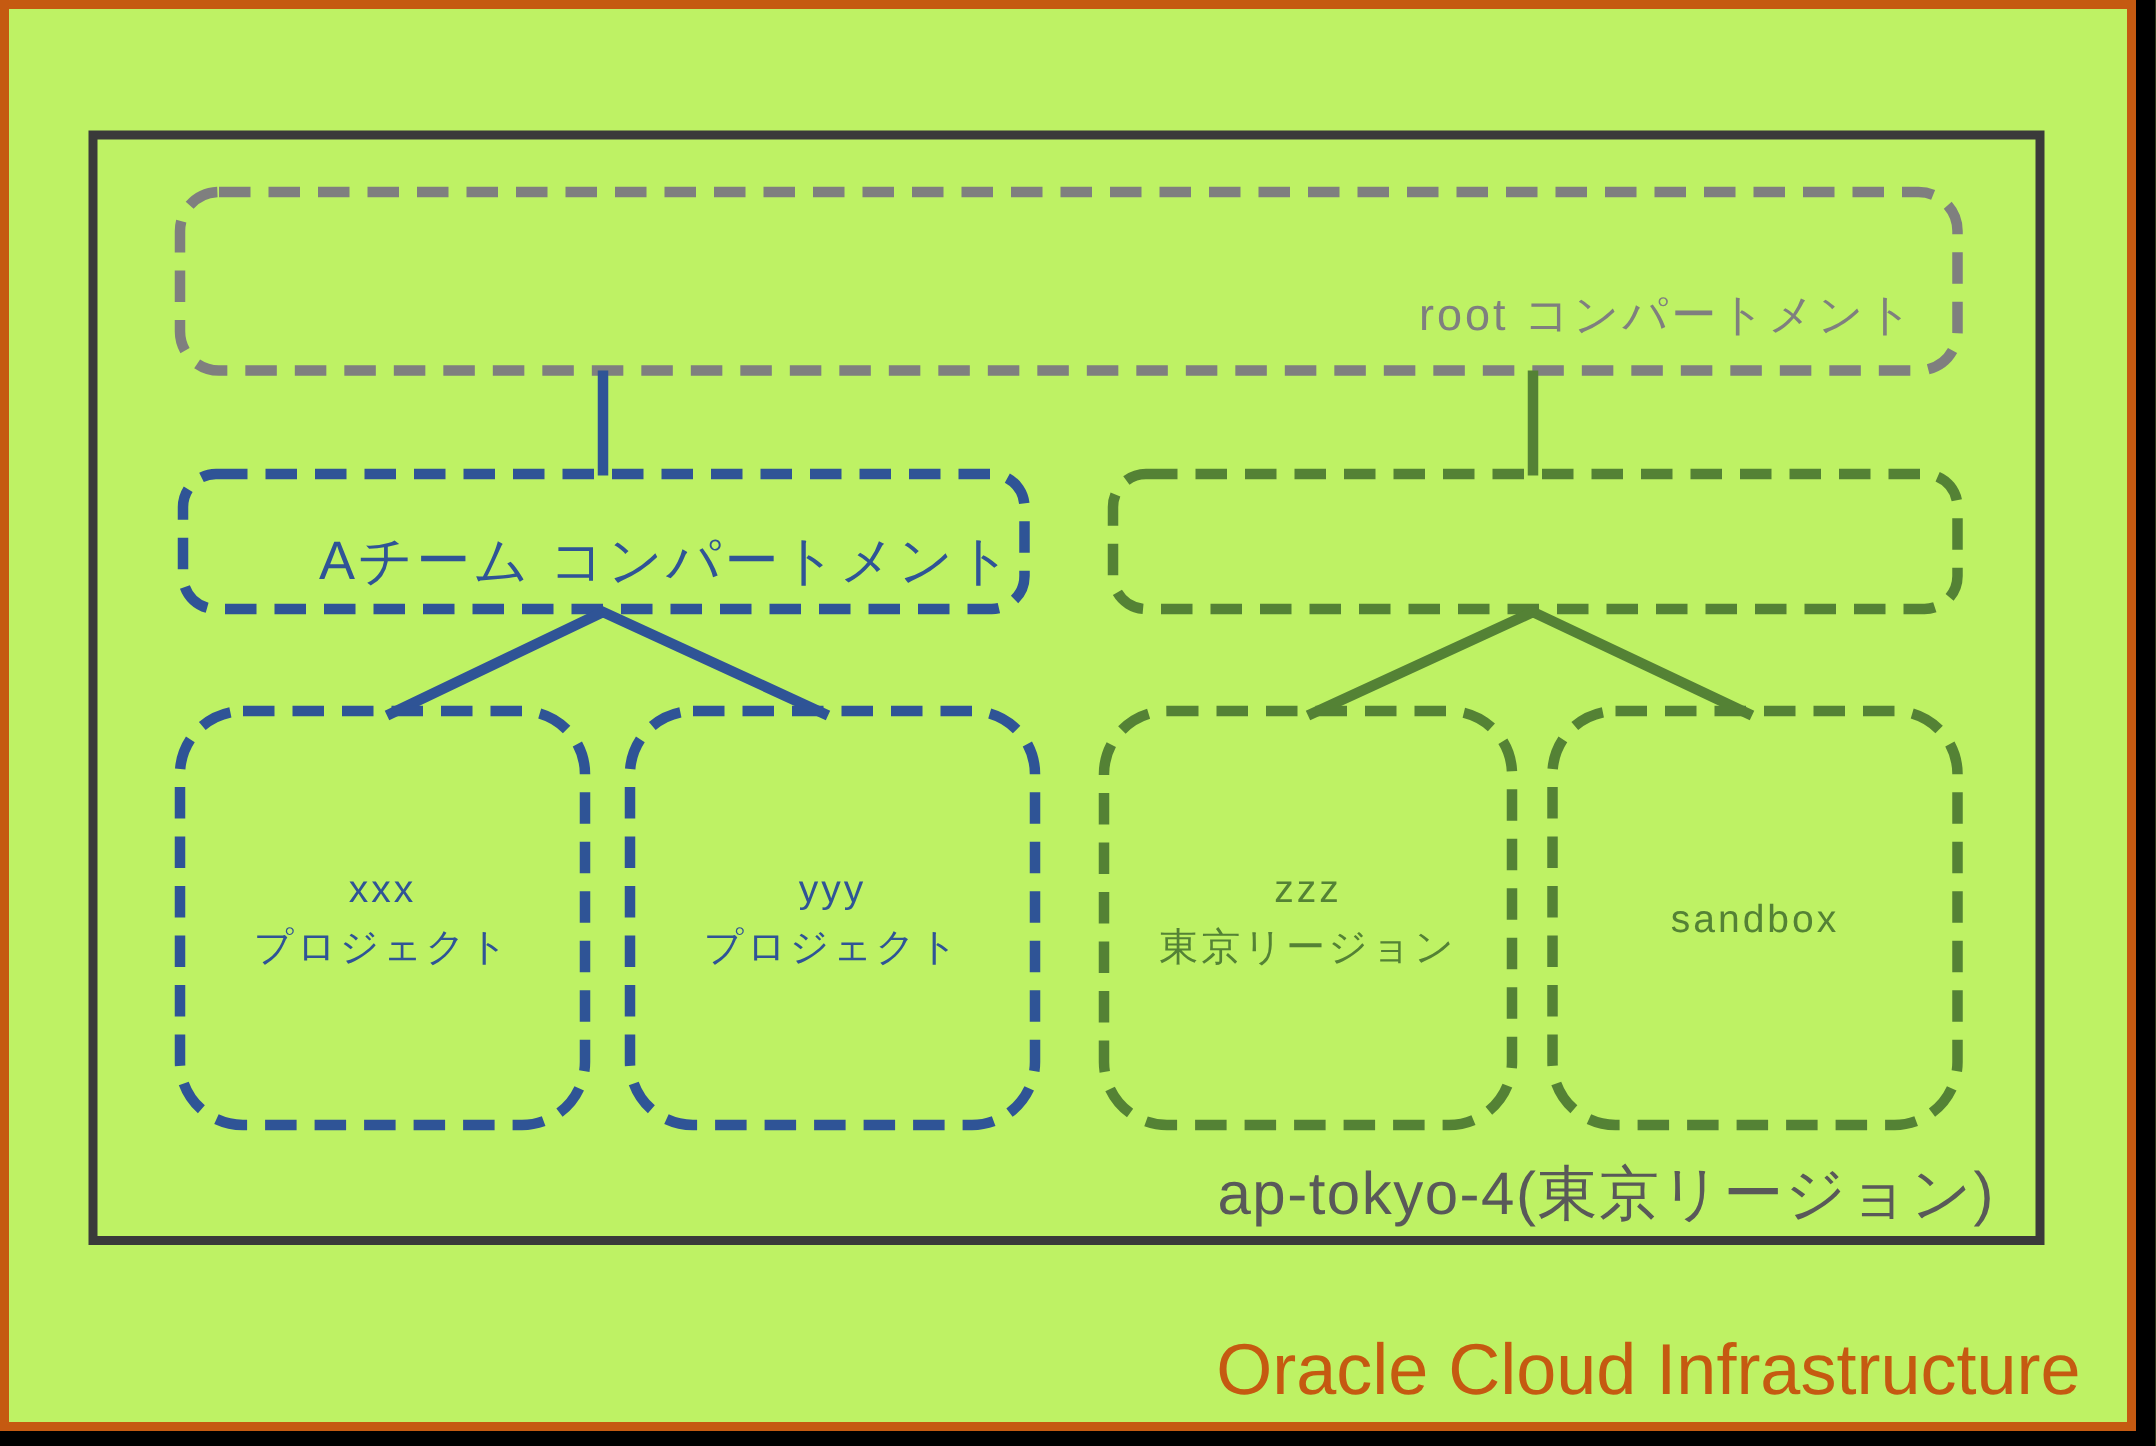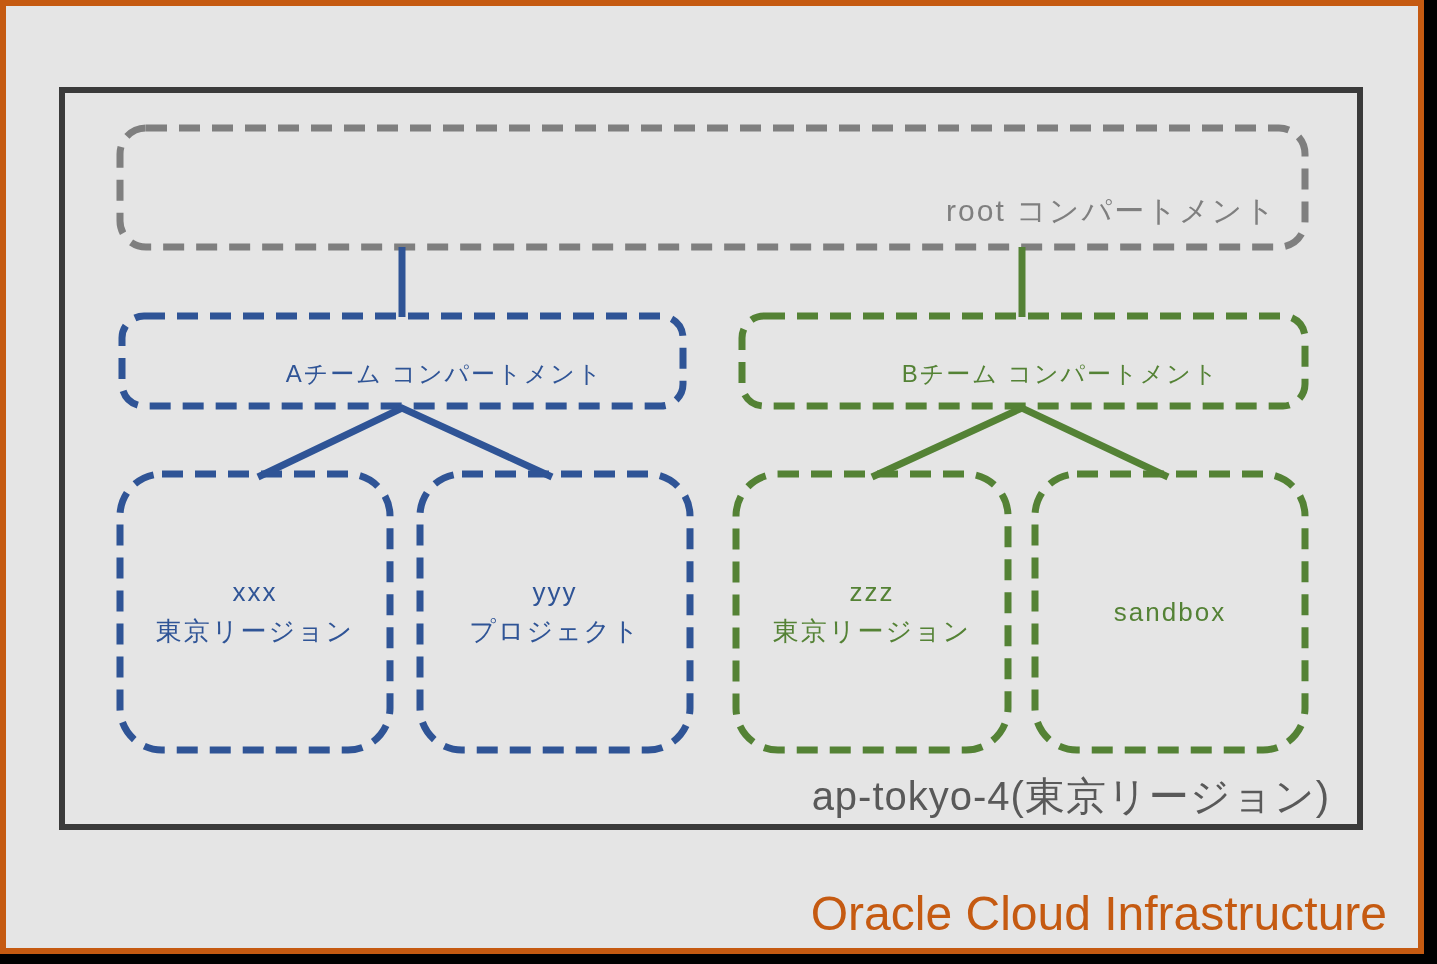--- a/index.html
+++ b/index.html
@@ -5,21 +5,21 @@
   * { margin: 0; padding: 0; box-sizing: border-box; }
   html, body {
     width: 1437px; height: 964px;
     background: var(--background, #000);
     font-family: "Liberation Sans", sans-serif;
     position: relative;
   }
   .slide {
     position: absolute; left: 0; top: 0;
     width: 1424px; height: 954px;
-    background: #e5e5e5;
+    background: #bef264;
     overflow: hidden;
   }
   .frame {
     position: absolute; inset: 0;
     border: 6px solid var(--orange, #C55A11);
     pointer-events: none;
   }
   svg.diagram { position: absolute; left: 0; top: 0; }
   .shape { fill: none; stroke-width: 7; }
   .frame-rect { stroke-width: 6; }
@@ -31,21 +31,21 @@
 
   .label { position: absolute; }
   .root-label {
     left: 120px; top: 190px; width: 1157px;
     text-align: right;
     font-size: 30px; line-height: 42px; letter-spacing: 2px;
     color: var(--gray, #7F7F7F);
   }
   .team-label {
     top: 350px; text-align: center;
-    font-size: 24px; line-height: 48px; letter-spacing: 2px;
+    font-size: 36px; line-height: 48px; letter-spacing: 2px;
   }
   .team-a { left: 122px; width: 561px; color: var(--blue, #2F5496); transform: translateX(42px); }
   .team-b { left: 742px; width: 563px; color: var(--green, #548235); transform: translateX(37px); }
   .project-label {
     top: 474px; height: 276px;
     display: flex; align-items: center; justify-content: center;
     text-align: center;
     font-size: 26px; line-height: 39px; letter-spacing: 2px;
   }
   .project-label span { white-space: pre-line; }
@@ -82,25 +82,24 @@
     <rect class="shape dashed st-blue" x="120" y="474" width="270" height="276" rx="42"></rect>
     <rect class="shape dashed st-blue" x="420" y="474" width="270" height="276" rx="42"></rect>
     <rect class="shape dashed st-green" x="736" y="474" width="272" height="276" rx="42"></rect>
     <rect class="shape dashed st-green" x="1035" y="474" width="270" height="276" rx="42"></rect>
   </svg>
 
   <div class="label root-label">root コンパートメント</div>
 
   <div class="label team-label team-a">Aチーム コンパートメント</div>
 
-  <div class="label team-label team-b">Bチーム コンパートメント</div>
 
   <div class="label project-label p-xxx">
     <span>xxx
-東京リージョン</span>
+プロジェクト</span>
   </div>
   <div class="label project-label p-yyy">
     <span>yyy
 プロジェクト</span>
   </div>
   <div class="label project-label p-zzz">
     <span>zzz
 東京リージョン</span>
   </div>
   <div class="label project-label p-sandbox">

